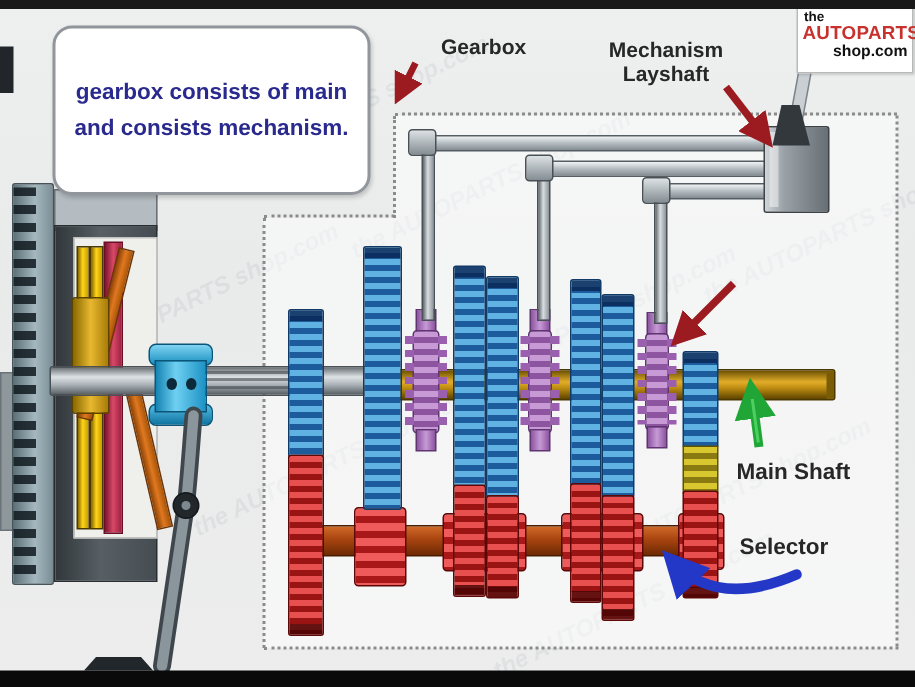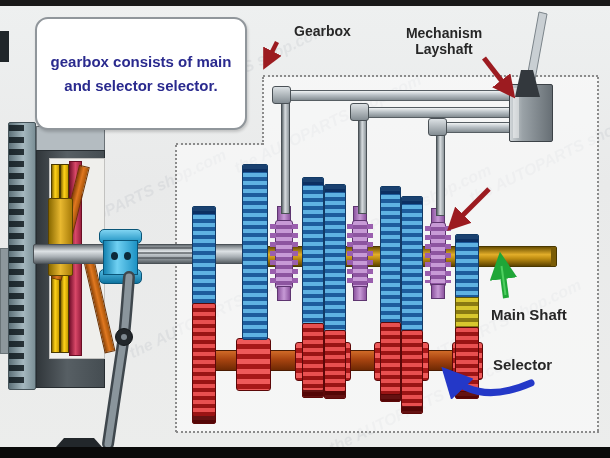--- a/index.html
+++ b/index.html
@@ -240,17 +240,22 @@
   <div class="lbl" style="left:294px;top:23px;font-size:14px;">Gearbox</div>
   <div class="abs" style="left:398px;top:25px;width:92px;text-align:center;z-index:45;">
     <div class="lbl" style="position:static;font-size:14px;">Mechanism</div>
     <div class="lbl" style="position:static;font-size:14px;">Layshaft</div>
   </div>
   <div class="lbl" style="left:491px;top:306px;font-size:15px;">Main Shaft</div>
   <div class="lbl" style="left:493px;top:356px;font-size:15px;">Selector</div>
 
   <div class="abs info-box">
     <div class="info-line">gearbox consists of main</div>
-    <div class="info-line">and selector selector.</div>
-  </div>
-
+    <div class="info-line">and consists mechanism.</div>
+  </div>
+
+  <div class="abs logo">
+    <div class="logo-the">the</div>
+    <div class="logo-main">AUTOPARTS</div>
+    <div class="logo-shop">shop.com</div>
+  </div>
 
 </div>
 
 </body></html>

